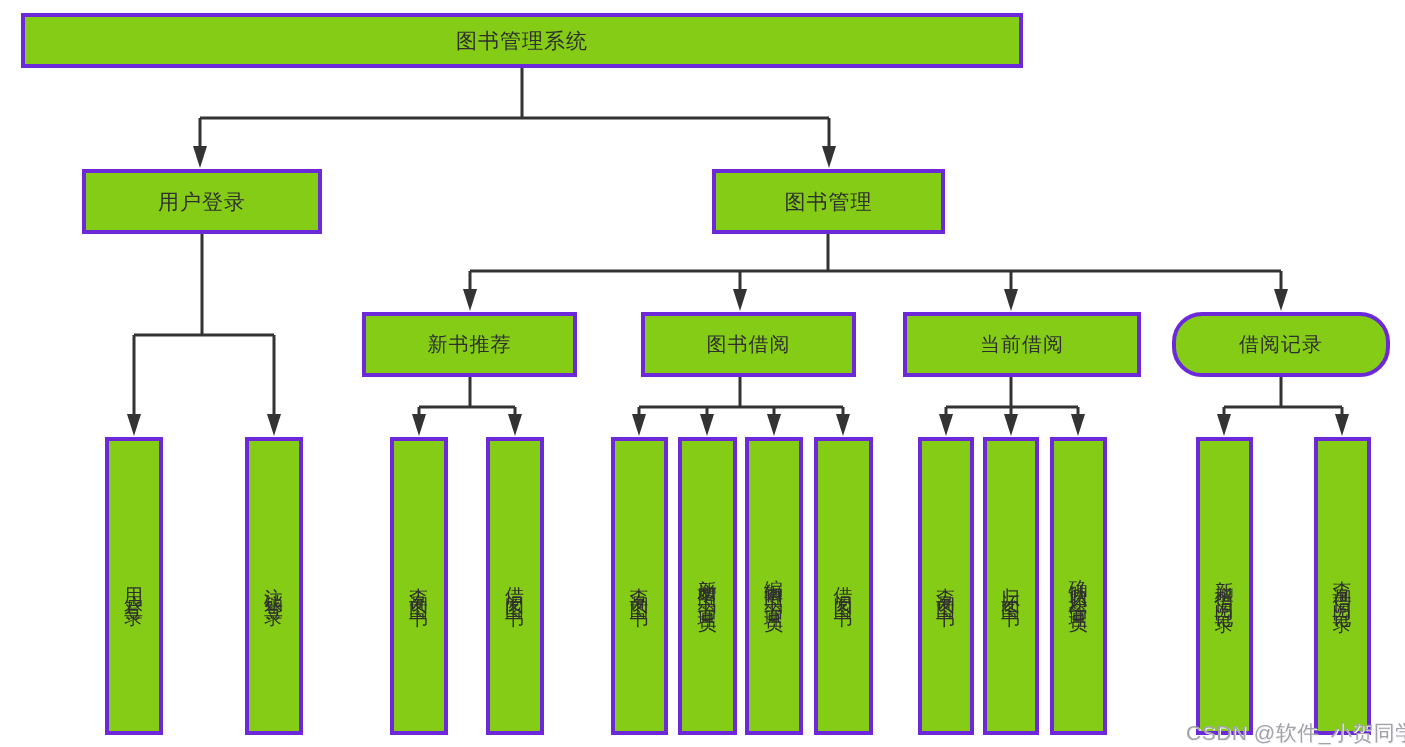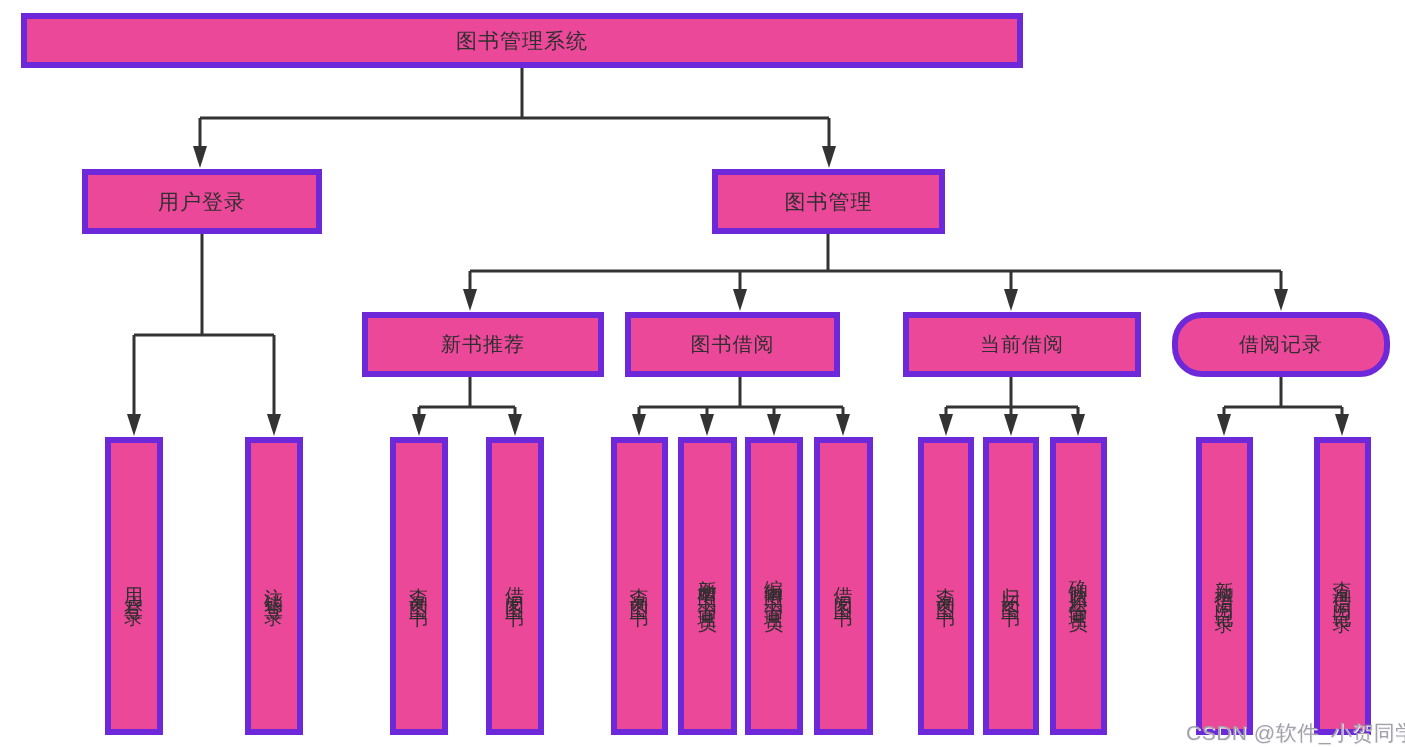--- a/index.html
+++ b/index.html
@@ -12,22 +12,22 @@
     overflow: hidden;
   }
   svg.connectors {
     position: absolute;
     left: 0; top: 0;
     width: 1405px; height: 747px;
     z-index: 1;
   }
   .node {
     position: absolute;
-    background: #ec4899;
-    border: 6px solid #6d28d9;
+    background: #84cc16;
+    border: 4px solid #6d28d9;
     box-sizing: border-box;
     display: flex;
     align-items: center;
     justify-content: center;
     color: #2f2f2f;
     z-index: 2;
   }
   .hnode span {
     font-size: 21px;
     letter-spacing: 1px;
@@ -96,24 +96,24 @@
     <span>图书管理系统</span>
   </div>
 
   <div class="node hnode" style="left:82px; top:169px; width:240px; height:65px;">
     <span>用户登录</span>
   </div>
   <div class="node hnode" style="left:712px; top:169px; width:233px; height:65px;">
     <span>图书管理</span>
   </div>
 
-  <div class="node hnode lvl3" style="left:362px; top:312px; width:242px; height:65px;">
+  <div class="node hnode lvl3" style="left:362px; top:312px; width:215px; height:65px;">
     <span>新书推荐</span>
   </div>
-  <div class="node hnode lvl3" style="left:625px; top:312px; width:215px; height:65px;text-align:center;">
+  <div class="node hnode lvl3" style="left:641px; top:312px; width:215px; height:65px;text-align:center;">
     <span>图书借阅</span>
   </div>
   <div class="node hnode lvl3" style="left:903px; top:312px; width:238px; height:65px;">
     <span>当前借阅</span>
   </div>
   <div class="node hnode lvl3" style="left:1172px; top:312px; width:218px; height:65px;border-radius:30px;">
     <span>借阅记录</span>
   </div>
 
   <div class="node leaf" style="left:105px; top:437px; width:58px; height:298px;">

